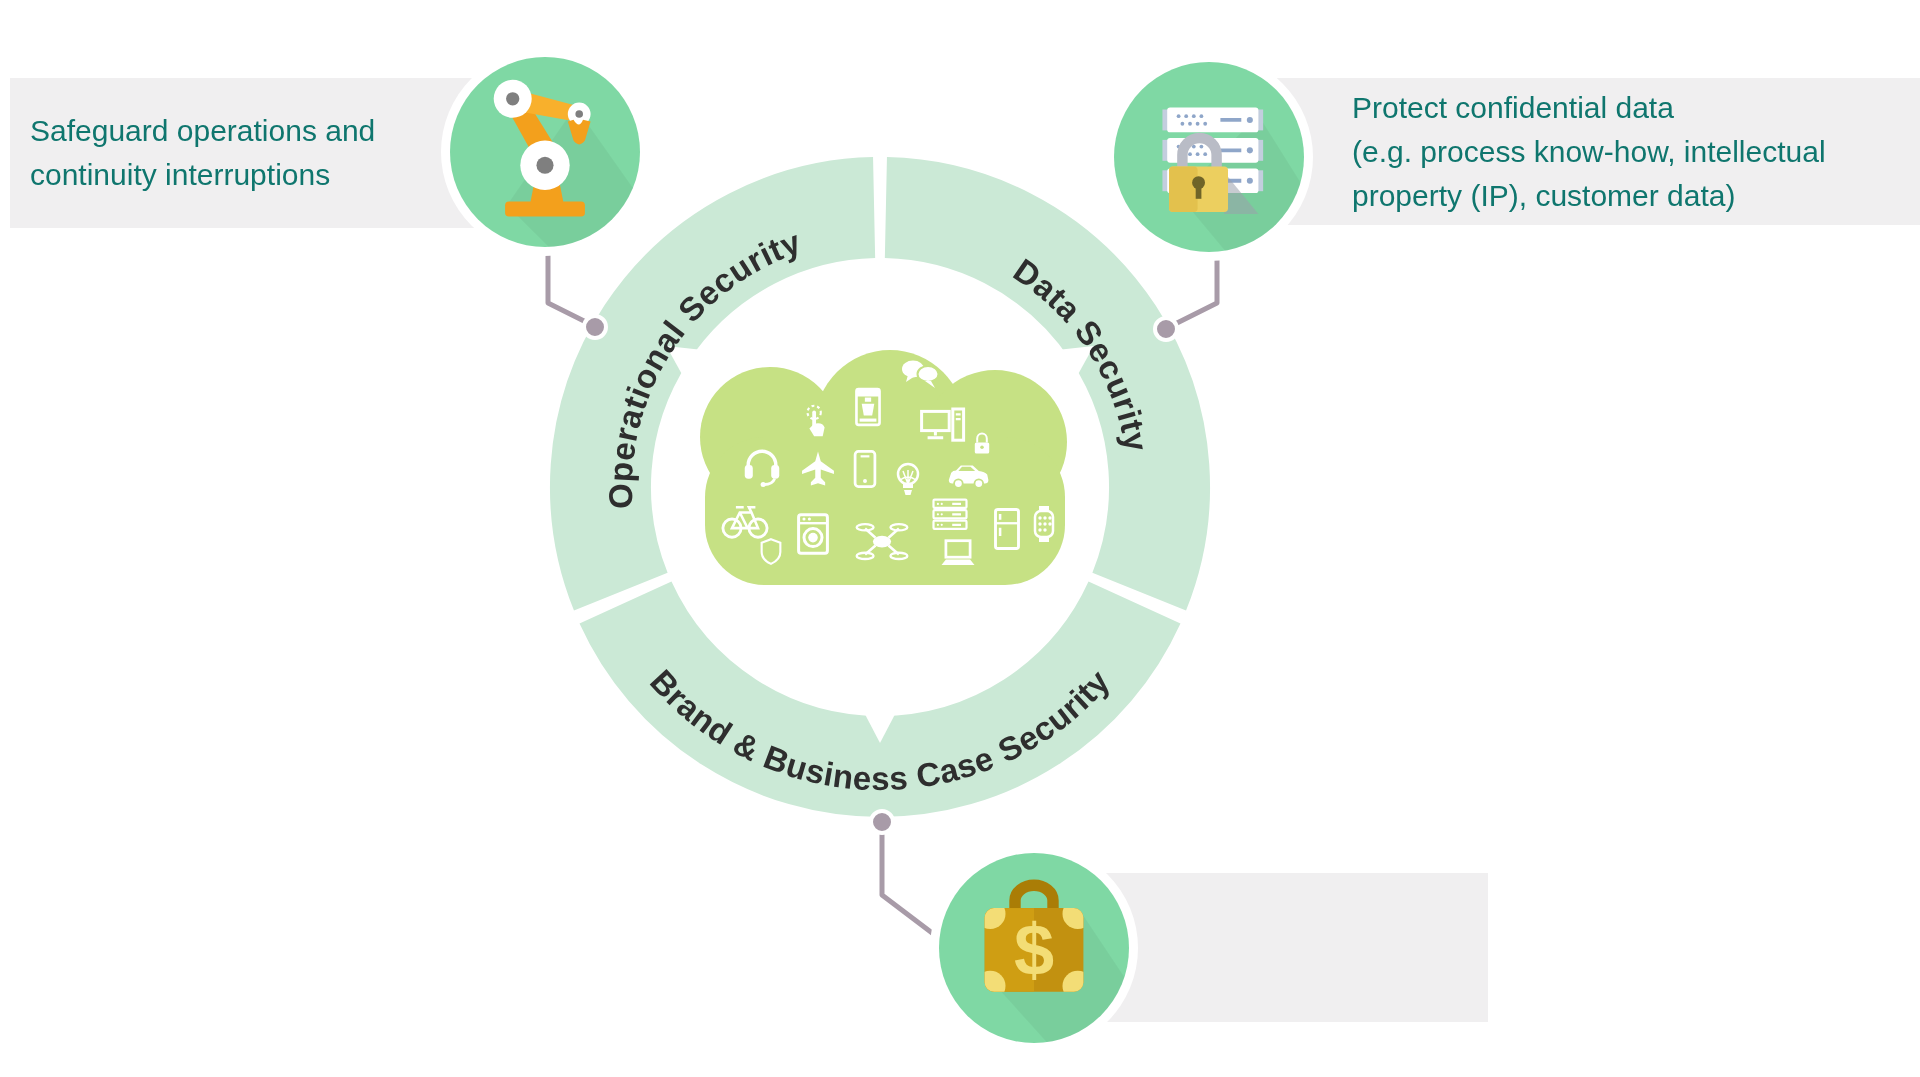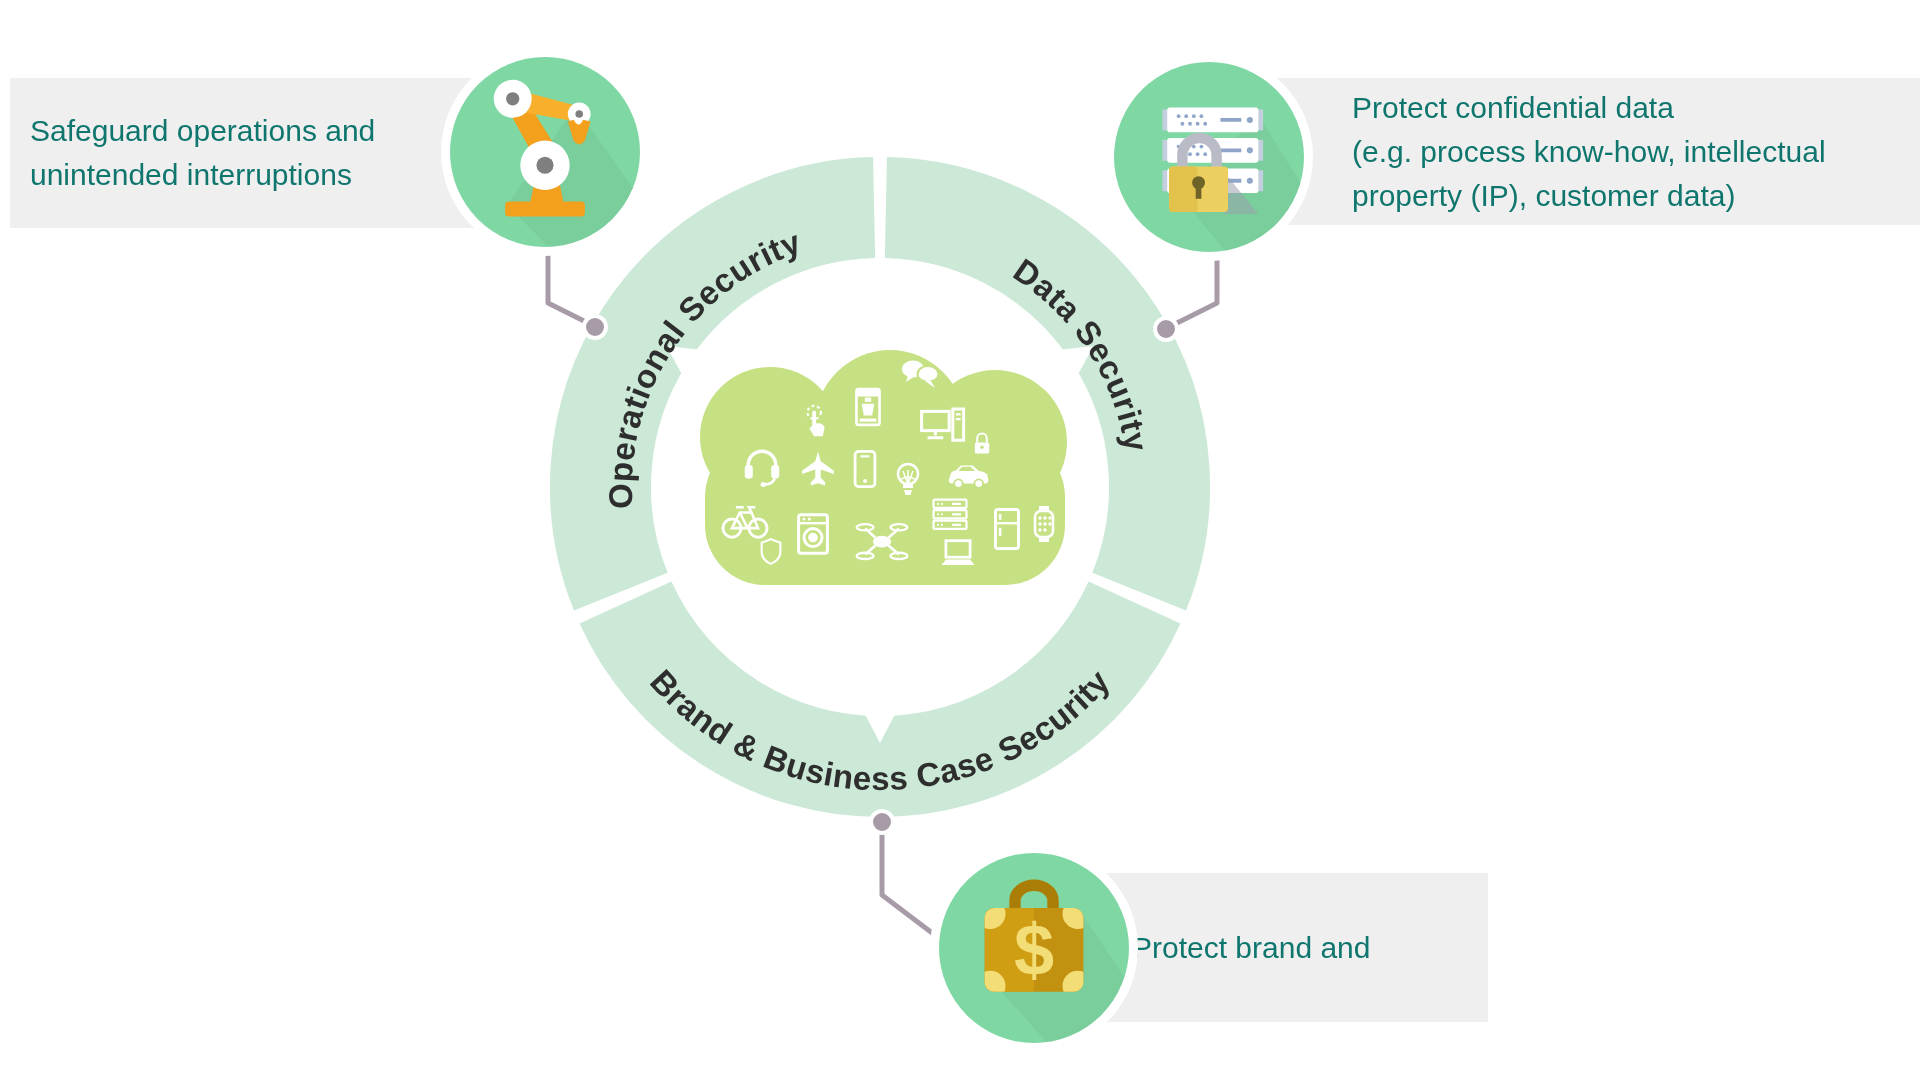--- a/index.html
+++ b/index.html
@@ -21,31 +21,30 @@
   #connector-svg{position:absolute;left:0;top:0;z-index:3;pointer-events:none;}
   .arc-label{font-size:33px;font-weight:bold;fill:#2e2e2e;letter-spacing:0.5px;}
 </style>
 </head>
 <body>
 
 <div id="stage">
 
   <div class="callout-box" id="box-operational">
     <div class="line">Safeguard operations and</div>
-    <div class="line">unintended interruptions</div>
+    <div class="line">continuity interruptions</div>
   </div>
 
   <div class="callout-box" id="box-data">
     <div class="line">Protect confidential data</div>
     <div class="line">(e.g. process know-how, intellectual</div>
     <div class="line">property (IP), customer data)</div>
   </div>
 
   <div class="callout-box" id="box-brand">
-    <div class="line">Protect brand and</div>
   </div>
 
   <svg id="ring-svg" width="700" height="700" viewBox="0 0 700 700">
 
     <path d="M90.8 454.7 A279.5 279.5 0 0 1 344.1 70.6" fill="none" stroke="#cbe9d6" stroke-width="101"></path>
     <path d="M355.9 70.6 A279.5 279.5 0 0 1 609.2 454.7" fill="none" stroke="#cbe9d6" stroke-width="101"></path>
     <path d="M604.5 465.5 A279.5 279.5 0 0 1 95.5 465.5" fill="none" stroke="#cbe9d6" stroke-width="101"></path>
 
     <polygon points="350,606 369.2,569.2 330.8,569.2" fill="#ffffff"></polygon>
     <polygon points="563.7,209.1 543.5,245.4 522.4,213.4" fill="#ffffff"></polygon>

